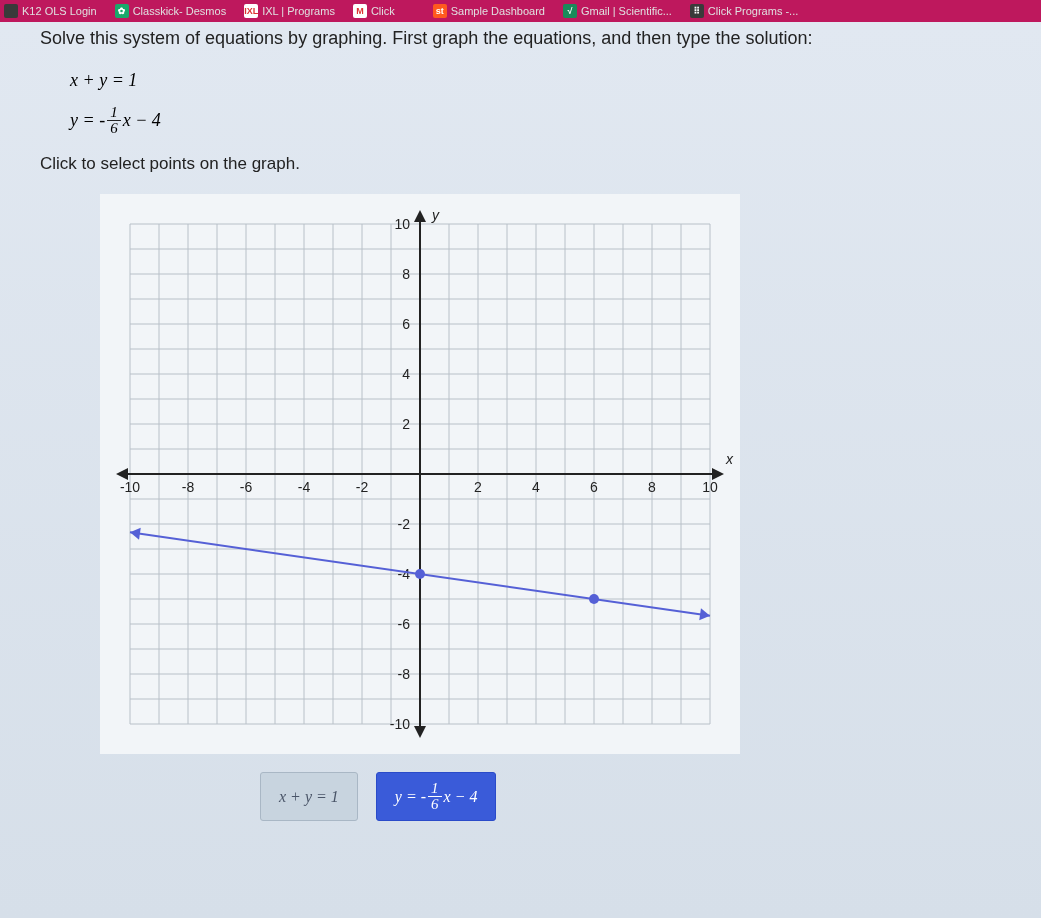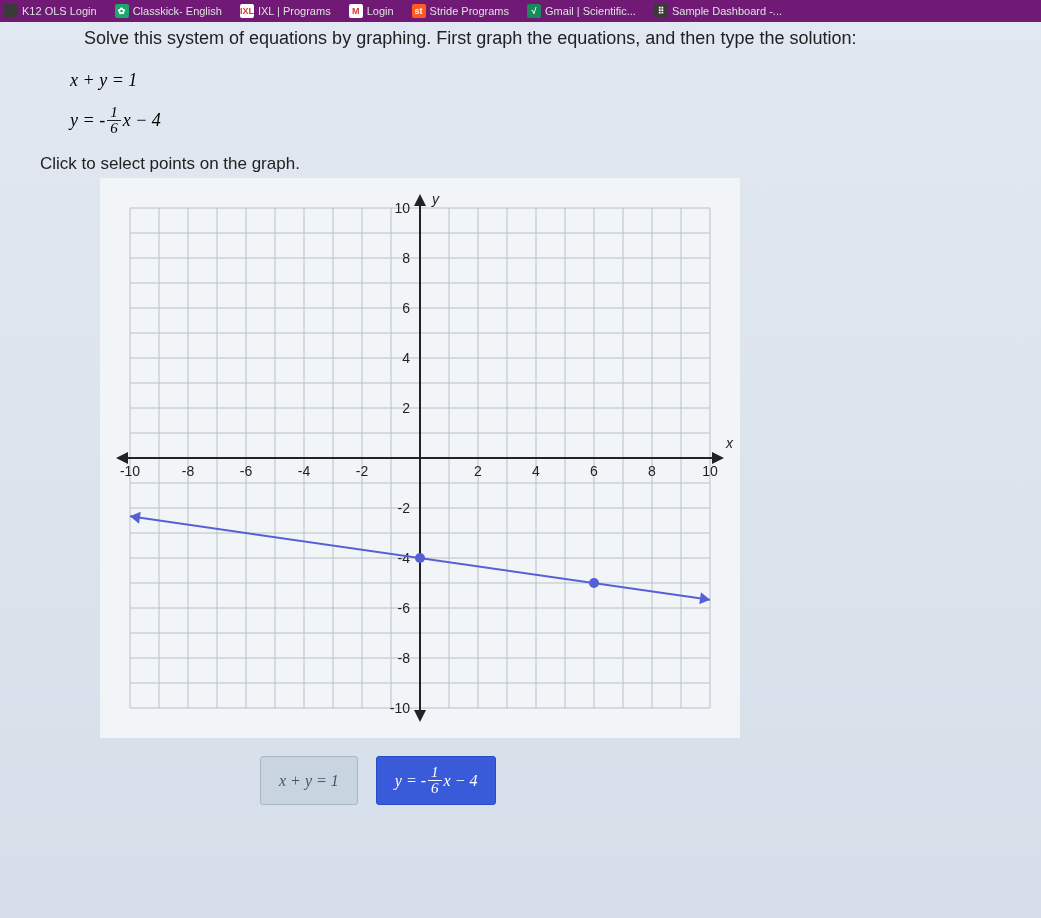--- a/index.html
+++ b/index.html
@@ -4,44 +4,44 @@
 <style>
   * { box-sizing: border-box; margin: 0; padding: 0; }
   body {
     font-family: Arial, sans-serif;
     background: #dce3ed;
     width: 1041px;
     height: 918px;
     overflow: hidden;
   }
   .bookmarks-bar {
-    background: #701a75;
+    background: #be185d;
     height: 22px;
     display: flex;
     align-items: center;
     padding: 0 4px;
     gap: 18px;
     color: #e0e0e0;
     font-size: 11px;
     white-space: nowrap;
   }
   .bookmark-item { display: flex; align-items: center; gap: 4px; cursor: pointer; }
   .bm-icon { width:14px; height:14px; display:inline-flex; align-items:center; justify-content:center; border-radius:2px; font-size:9px; font-weight:bold; }
   .content {
     padding: 4px 40px 0 40px;
     background: linear-gradient(#e1e8f1,#d6dfe9);
     height: calc(100% - 22px);
   }
-  .problem-text { font-size: 18px; color:#222; line-height:1.35;margin-left:44px; }
+  .problem-text { font-size: 18px; color:#222; line-height:1.35; }
   .equations { margin: 20px 0 18px 30px; font-size:18px; font-style:italic; font-family: 'Times New Roman', serif; }
   .eq-row { margin-bottom: 14px; display:flex; align-items:center; }
   .frac { display:inline-flex; flex-direction:column; align-items:center; font-size:15px; line-height:1; vertical-align:middle; margin:0 2px; }
   .frac .num { border-bottom:1px solid #222; padding:0 3px; }
   .frac .den { padding:0 3px; }
-  .instruction { font-size:17px; color:#222; margin-bottom:4px; }
+  .instruction { font-size:17px; color:#222; margin-bottom:20px; }
   .graph-wrap { margin-left:60px; }
   svg.graph { background:#f2f5f8; }
   .grid-line { stroke:#b8c0c8; stroke-width:1; }
   .axis-line { stroke:#222; stroke-width:2; }
   .tick-label { font-size:14px; fill:#222; font-family:Arial; }
   .axis-label { font-size:14px; fill:#222; font-style:italic; }
   .plotted-line { stroke:#5560d6; stroke-width:2; }
   .plotted-point { fill:#5560d6; }
   .arrowhead { fill:#222; }
   .line-arrow { fill:#5560d6; }
@@ -53,41 +53,41 @@
 </head>
 <body>
 
 <div class="bookmarks-bar" id="bm-bar">
     <div class="bookmark-item">
       <span class="bm-icon" style="background: rgb(58, 58, 58); color: rgb(255, 255, 255);"></span>
       <span>K12 OLS Login</span>
     </div>
     <div class="bookmark-item">
       <span class="bm-icon" style="background: rgb(26, 168, 107); color: rgb(255, 255, 255);">✿</span>
-      <span>Classkick- English</span>
+      <span>Classkick- Desmos</span>
     </div>
     <div class="bookmark-item">
       <span class="bm-icon" style="background: rgb(255, 255, 255); color: rgb(221, 51, 51);">IXL</span>
       <span>IXL | Programs</span>
     </div>
     <div class="bookmark-item">
       <span class="bm-icon" style="background: rgb(255, 255, 255); color: rgb(221, 51, 51);">M</span>
-      <span>Login</span>
-    </div>
-    <div class="bookmark-item">
-      <span class="bm-icon" style="background: rgb(255, 90, 31); color: rgb(255, 255, 255);">st</span>
-      <span>Stride Programs</span>
+      <span>Click</span>
+    </div>
+    <div class="bookmark-item">
+      <span class="bm-icon" style="background: rgb(255, 90, 31); color: rgb(255, 255, 255); margin-left: 20px;">st</span>
+      <span>Sample Dashboard</span>
     </div>
     <div class="bookmark-item">
       <span class="bm-icon" style="background: rgb(26, 138, 90); color: rgb(255, 255, 255);">√</span>
       <span>Gmail | Scientific...</span>
     </div>
     <div class="bookmark-item">
       <span class="bm-icon" style="background: rgb(58, 58, 58); color: rgb(255, 255, 255);">⠿</span>
-      <span>Sample Dashboard -...</span>
+      <span>Click Programs -...</span>
     </div>
   </div>
 
 <div class="content">
   <div class="problem-text">Solve this system of equations by graphing. First graph the equations, and then type the solution:</div>
 
   <div class="equations">
     <div class="eq-row">
       <span>x + y</span>
       <span>&nbsp;=&nbsp;</span>

